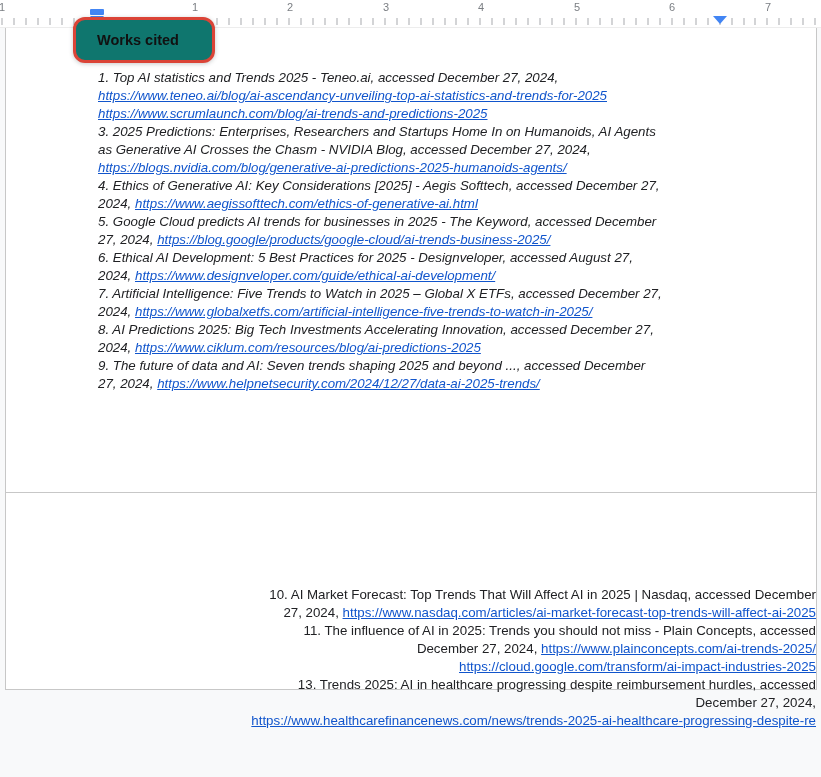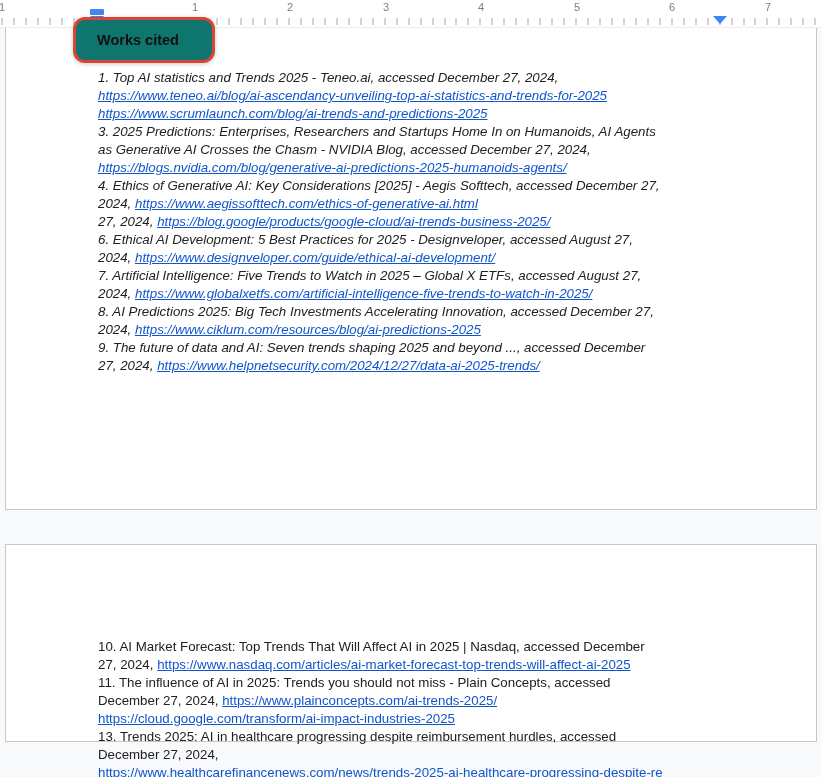--- a/index.html
+++ b/index.html
@@ -41,21 +41,21 @@
     border-top:8px solid var(--blue);
   }
   .indent-tri.left{left:90px;}
   .indent-tri.right{left:713px;}
   
   .page{
     position:absolute;left:5px;width:812px;background:#ffffff;
     border:1px solid var(--page-border);z-index:1;
   }
   .page1{top:28px;height:482px;border-top:none;}
-  .page2{top:544px;height:198px;}
+  .page2{top:492px;height:198px;text-align:right;}
   .lines{position:absolute;left:92px;right:0;}
   .page1 .lines{top:41px;font-style:italic;}
   .page2 .lines{top:93px;}
   .doc-line{
     height:18px;line-height:18px;font-size:13.3px;color:var(--text);
     white-space:pre;
   }
   .doc-link{color:var(--link);text-decoration:underline;cursor:pointer;}
   
   .annotation-box{
@@ -91,24 +91,25 @@
 <div class="page page1">
   <div class="lines" id="page1-lines">
       <div class="doc-line"><span>1. Top AI statistics and Trends 2025 - Teneo.ai, accessed December 27, 2024,</span></div>
       <div class="doc-line"><span class="doc-link">https://www.teneo.ai/blog/ai-ascendancy-unveiling-top-ai-statistics-and-trends-for-2025</span></div>
       <div class="doc-line"><span class="doc-link">https://www.scrumlaunch.com/blog/ai-trends-and-predictions-2025</span></div>
       <div class="doc-line"><span>3. 2025 Predictions: Enterprises, Researchers and Startups Home In on Humanoids, AI Agents</span></div>
       <div class="doc-line"><span>as Generative AI Crosses the Chasm - NVIDIA Blog, accessed December 27, 2024,</span></div>
       <div class="doc-line"><span class="doc-link">https://blogs.nvidia.com/blog/generative-ai-predictions-2025-humanoids-agents/</span></div>
       <div class="doc-line"><span>4. Ethics of Generative AI: Key Considerations [2025] - Aegis Softtech, accessed December 27,</span></div>
       <div class="doc-line"><span>2024, </span><span class="doc-link">https://www.aegissofttech.com/ethics-of-generative-ai.html</span></div>
+      <div class="doc-line"><span>5. Google Cloud predicts AI trends for businesses in 2025 - The Keyword, accessed December</span></div>
       <div class="doc-line"><span>27, 2024, </span><span class="doc-link">https://blog.google/products/google-cloud/ai-trends-business-2025/</span></div>
       <div class="doc-line"><span>6. Ethical AI Development: 5 Best Practices for 2025 - Designveloper, accessed August 27,</span></div>
       <div class="doc-line"><span>2024, </span><span class="doc-link">https://www.designveloper.com/guide/ethical-ai-development/</span></div>
-      <div class="doc-line"><span>7. Artificial Intelligence: Five Trends to Watch in 2025 – Global X ETFs, accessed August 27,</span></div>
+      <div class="doc-line"><span>7. Artificial Intelligence: Five Trends to Watch in 2025 – Global X ETFs, accessed December 27,</span></div>
       <div class="doc-line"><span>2024, </span><span class="doc-link">https://www.globalxetfs.com/artificial-intelligence-five-trends-to-watch-in-2025/</span></div>
       <div class="doc-line"><span>8. AI Predictions 2025: Big Tech Investments Accelerating Innovation, accessed December 27,</span></div>
       <div class="doc-line"><span>2024, </span><span class="doc-link">https://www.ciklum.com/resources/blog/ai-predictions-2025</span></div>
       <div class="doc-line"><span>9. The future of data and AI: Seven trends shaping 2025 and beyond ..., accessed December</span></div>
       <div class="doc-line"><span>27, 2024, </span><span class="doc-link">https://www.helpnetsecurity.com/2024/12/27/data-ai-2025-trends/</span></div>
     </div>
 </div>
 
 <div class="page page2">
   <div class="lines" id="page2-lines">

